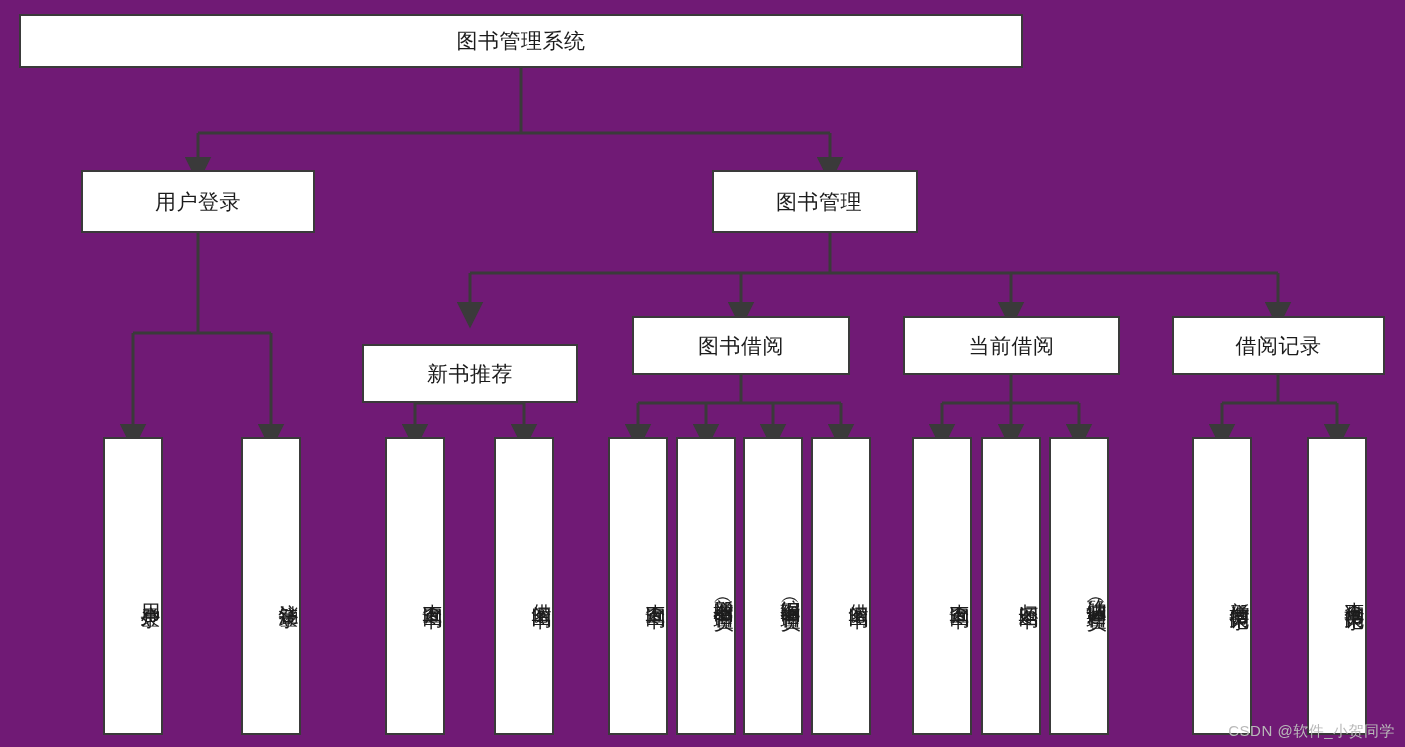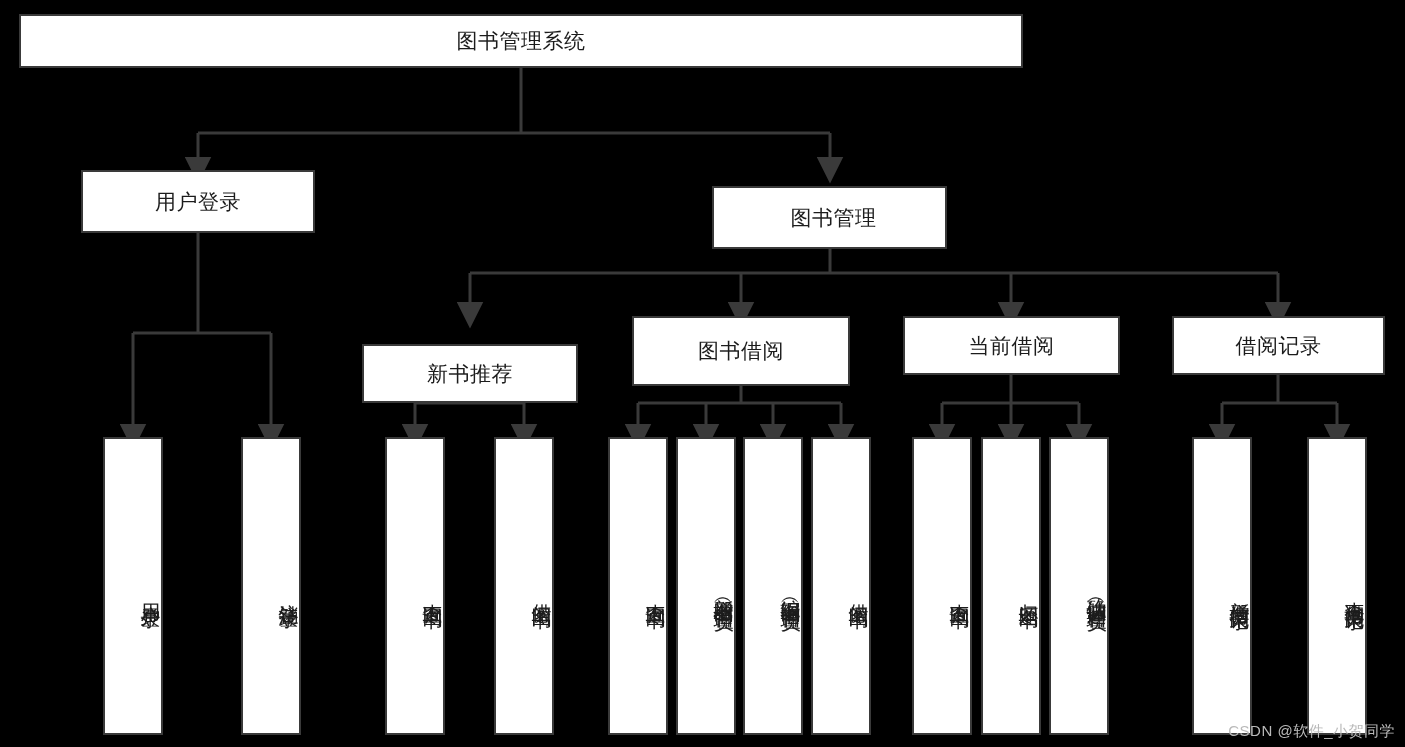--- a/index.html
+++ b/index.html
@@ -7,21 +7,21 @@
     padding: 0;
     background: #ffffff;
   }
   body {
     font-family: "Liberation Sans", "DejaVu Sans", sans-serif;
   }
   #canvas {
     position: relative;
     width: 1405px;
     height: 747px;
-    background: #000000;
+    background: #701a75;
     overflow: hidden;
   }
   svg.wires {
     position: absolute;
     left: 0;
     top: 0;
     width: 1405px;
     height: 747px;
     pointer-events: none;
   }
@@ -124,28 +124,28 @@
     </g>
   </svg>
 
   <div class="node horiz" style="left:19px; top:14px; width:1004px; height:54px;">
     <span class="htext">图书管理系统</span>
   </div>
 
   <div class="node horiz" style="left:81px; top:170px; width:234px; height:63px;">
     <span class="htext">用户登录</span>
   </div>
-  <div class="node horiz" style="left:712px; top:186px; width:235px; height:63px;padding-left:8px;">
+  <div class="node horiz" style="left:712px; top:170px; width:206px; height:63px;padding-left:8px;">
     <span class="htext">图书管理</span>
   </div>
 
   <div class="node horiz" style="left:362px; top:316px; width:216px; height:59px;margin-top:28px;">
     <span class="htext">新书推荐</span>
   </div>
-  <div class="node horiz" style="left:632px; top:316px; width:218px; height:70px;">
+  <div class="node horiz" style="left:632px; top:316px; width:218px; height:59px;">
     <span class="htext">图书借阅</span>
   </div>
   <div class="node horiz" style="left:903px; top:316px; width:217px; height:59px;">
     <span class="htext">当前借阅</span>
   </div>
   <div class="node horiz" style="left:1172px; top:316px; width:213px; height:59px;">
     <span class="htext">借阅记录</span>
   </div>
 
   <div class="node vert" style="left:103px; top:437px; width:60px; height:298px;">

